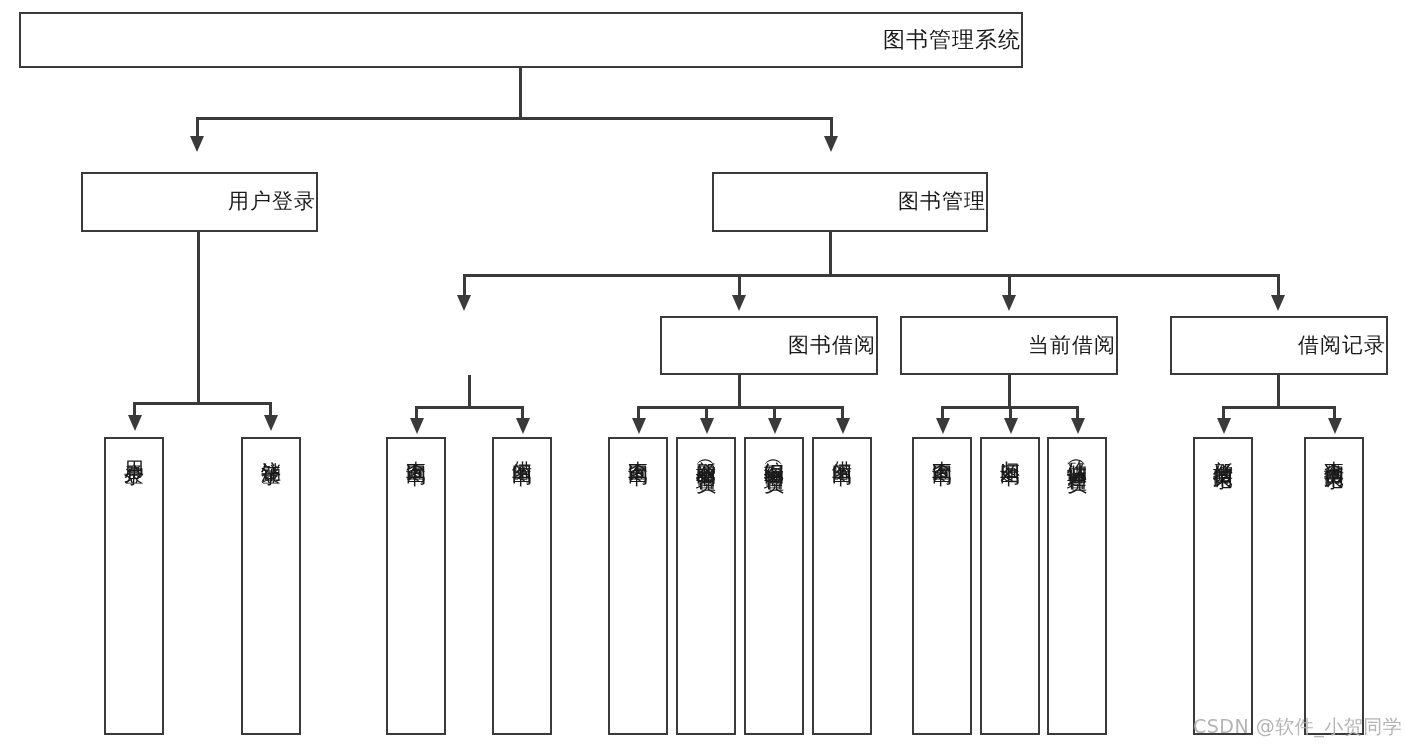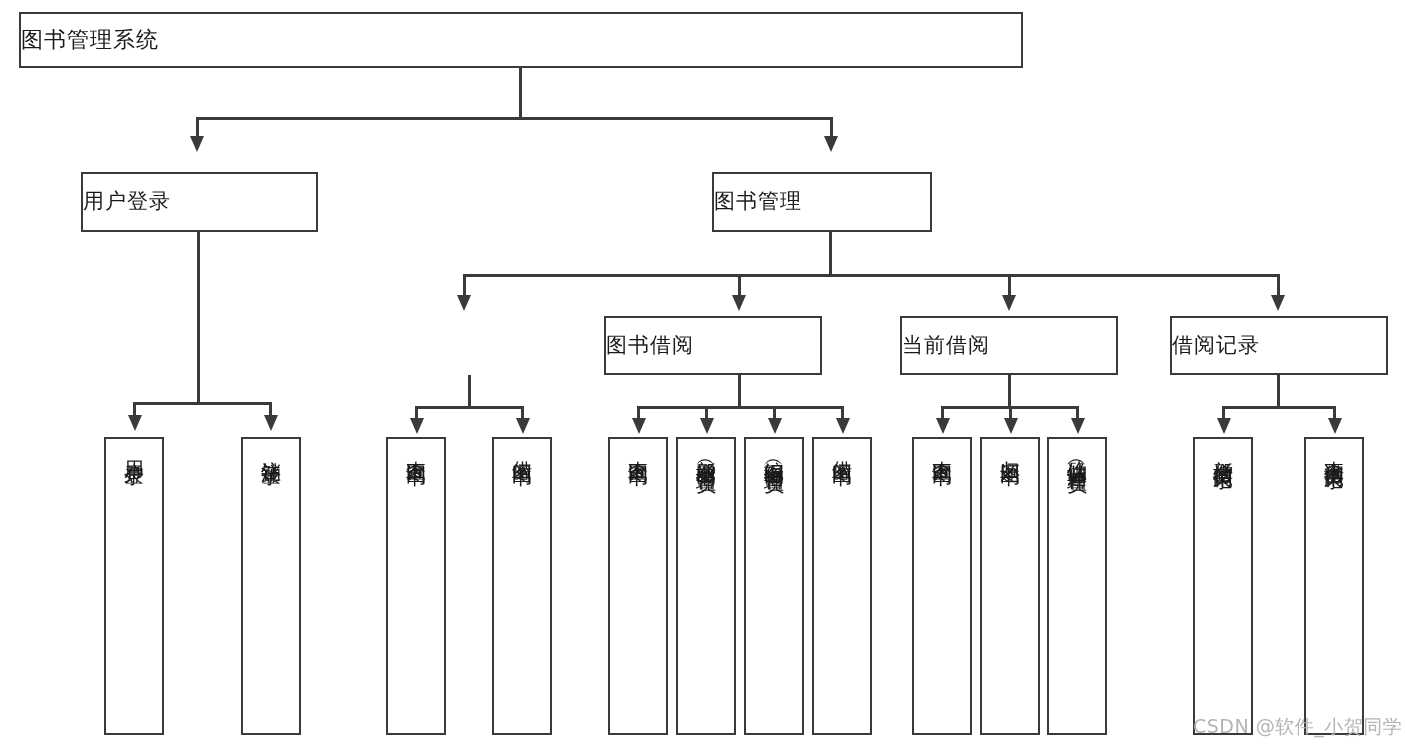--- a/index.html
+++ b/index.html
@@ -19,21 +19,21 @@
     overflow: hidden;
   }
   
   .node {
     position: absolute;
     box-sizing: border-box;
     background: #ffffff;
     border: 2.5px solid #3a3a3a;
     display: flex;
     align-items: center;
-    justify-content: flex-start;
+    justify-content: flex-end;
     color: #1a1a1a;
   }
   .node.h {
     
     font-size: 21px;
     letter-spacing: 1px;
     line-height: 1.1;
   }
   .node.root {
     font-size: 22px;
@@ -91,21 +91,21 @@
   <div class="hline" style="left:196px; top:117px; width:636px; height:2.5px;"></div>
 
   <div class="vline" style="left:196px; top:117px; height:22px;"></div>
   <div class="arrow" style="left:190px; top:136px;"></div>
   <div class="vline" style="left:830px; top:117px; height:22px;"></div>
   <div class="arrow" style="left:824px; top:136px;"></div>
 
   <div class="node h" style="left:81px; top:172px; width:237px; height:60px;">
     <span>用户登录</span>
   </div>
-  <div class="node h" style="left:712px; top:172px; width:220px; height:60px;">
+  <div class="node h" style="left:712px; top:172px; width:276px; height:60px;">
     <span>图书管理</span>
   </div>
 
   <div class="vline" style="left:197px; top:232px; height:172px;"></div>
   <div class="hline" style="left:133px; top:402px; width:138px;"></div>
   <div class="vline" style="left:133px; top:402px; height:16px;"></div>
   <div class="arrow" style="left:128px; top:415px;"></div>
   <div class="vline" style="left:269px; top:402px; height:16px;"></div>
   <div class="arrow" style="left:264px; top:415px;"></div>
 
@@ -113,21 +113,21 @@
   <div class="hline" style="left:463px; top:274px; width:817px;"></div>
   <div class="vline" style="left:463px; top:274px; height:24px;"></div>
   <div class="arrow" style="left:457px; top:295px;"></div>
   <div class="vline" style="left:738px; top:274px; height:24px;"></div>
   <div class="arrow" style="left:732px; top:295px;"></div>
   <div class="vline" style="left:1008px; top:274px; height:24px;"></div>
   <div class="arrow" style="left:1002px; top:295px;"></div>
   <div class="vline" style="left:1277px; top:274px; height:24px;"></div>
   <div class="arrow" style="left:1271px; top:295px;"></div>
 
-  <div class="node h" style="left:604px; top:316px; width:218px; height:59px;">
+  <div class="node h" style="left:660px; top:316px; width:218px; height:59px;">
     <span>图书借阅</span>
   </div>
   <div class="node h" style="left:1170px; top:316px; width:218px; height:59px;">
     <span>借阅记录</span>
   </div>
   <div class="node h" style="left:900px; top:316px; width:218px; height:59px;">
     <span>当前借阅</span>
   </div>
 
   <div class="vline" style="left:468px; top:375px; height:33px;"></div>

